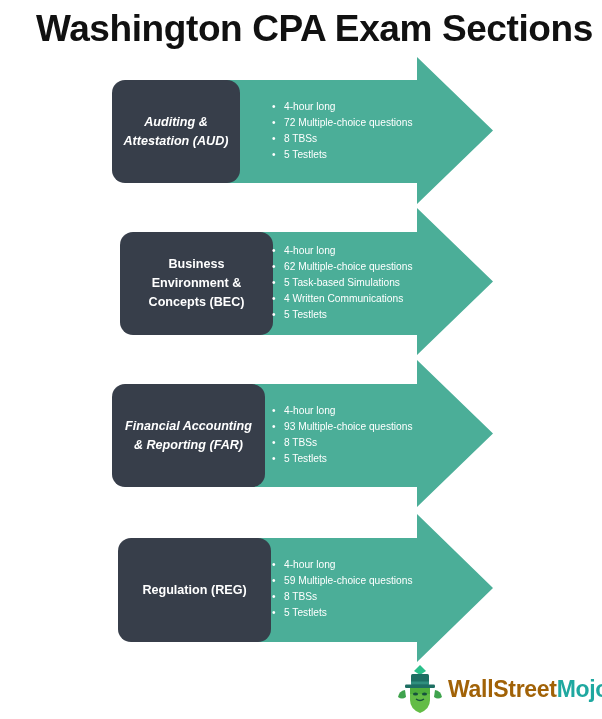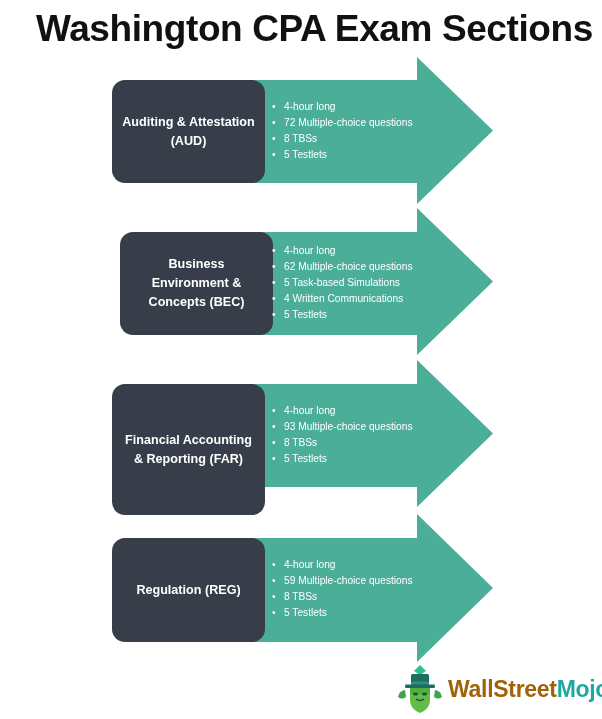--- a/index.html
+++ b/index.html
@@ -112,21 +112,21 @@
 </head>
 <body>
 
 <div id="page-title">Washington CPA Exam Sections</div>
 
 <div id="sections-container">
     <div class="section-row" style="top: 0px;">
       <svg class="arrow-svg" width="602" height="719">
         <path d="M152 80 H417 V57 L493 130.5 L417 204 V183 H152 Z" fill="#4BAE98"></path>
       </svg>
-      <div class="label-box" style="left: 112px; top: 80px; width: 153px; height: 103px; background: rgb(55, 62, 74);">
+      <div class="label-box" style="left: 112px; top: 80px; width: 128px; height: 103px; background: rgb(55, 62, 74); font-style: italic;">
         <span>Auditing &amp; Attestation (AUD)</span>
       </div>
       <ul class="bullet-list" style="left: 272px; top: 98.5px;">
         <li><span class="bullet-dot">•</span><span>4-hour long</span></li>
         <li><span class="bullet-dot">•</span><span>72 Multiple-choice questions</span></li>
         <li><span class="bullet-dot">•</span><span>8 TBSs</span></li>
         <li><span class="bullet-dot">•</span><span>5 Testlets</span></li>
       </ul>
     </div>
     <div class="section-row" style="top: 0px;">
@@ -141,35 +141,35 @@
         <li><span class="bullet-dot">•</span><span>62 Multiple-choice questions</span></li>
         <li><span class="bullet-dot">•</span><span>5 Task-based Simulations</span></li>
         <li><span class="bullet-dot">•</span><span>4 Written Communications</span></li>
         <li><span class="bullet-dot">•</span><span>5 Testlets</span></li>
       </ul>
     </div>
     <div class="section-row" style="top: 0px;">
       <svg class="arrow-svg" width="602" height="719">
         <path d="M152 384 H417 V360 L493 433.5 L417 507 V487 H152 Z" fill="#4BAE98"></path>
       </svg>
-      <div class="label-box" style="left: 112px; top: 384px; width: 153px; height: 131px; background: rgb(55, 62, 74);">
+      <div class="label-box" style="left: 112px; top: 384px; width: 153px; height: 103px; background: rgb(55, 62, 74); font-style: italic;">
         <span>Financial Accounting &amp; Reporting (FAR)</span>
       </div>
       <ul class="bullet-list" style="left: 272px; top: 402.5px;">
         <li><span class="bullet-dot">•</span><span>4-hour long</span></li>
         <li><span class="bullet-dot">•</span><span>93 Multiple-choice questions</span></li>
         <li><span class="bullet-dot">•</span><span>8 TBSs</span></li>
         <li><span class="bullet-dot">•</span><span>5 Testlets</span></li>
       </ul>
     </div>
     <div class="section-row" style="top: 0px;">
       <svg class="arrow-svg" width="602" height="719">
         <path d="M152 538 H417 V514 L493 588 L417 662 V642 H152 Z" fill="#4BAE98"></path>
       </svg>
-      <div class="label-box" style="left: 112px; top: 538px; width: 153px; height: 104px; background: rgb(55, 62, 74);">
+      <div class="label-box" style="left: 118px; top: 538px; width: 153px; height: 104px; background: rgb(55, 62, 74);">
         <span>Regulation (REG)</span>
       </div>
       <ul class="bullet-list" style="left: 272px; top: 557px;">
         <li><span class="bullet-dot">•</span><span>4-hour long</span></li>
         <li><span class="bullet-dot">•</span><span>59 Multiple-choice questions</span></li>
         <li><span class="bullet-dot">•</span><span>8 TBSs</span></li>
         <li><span class="bullet-dot">•</span><span>5 Testlets</span></li>
       </ul>
     </div>
   </div>

